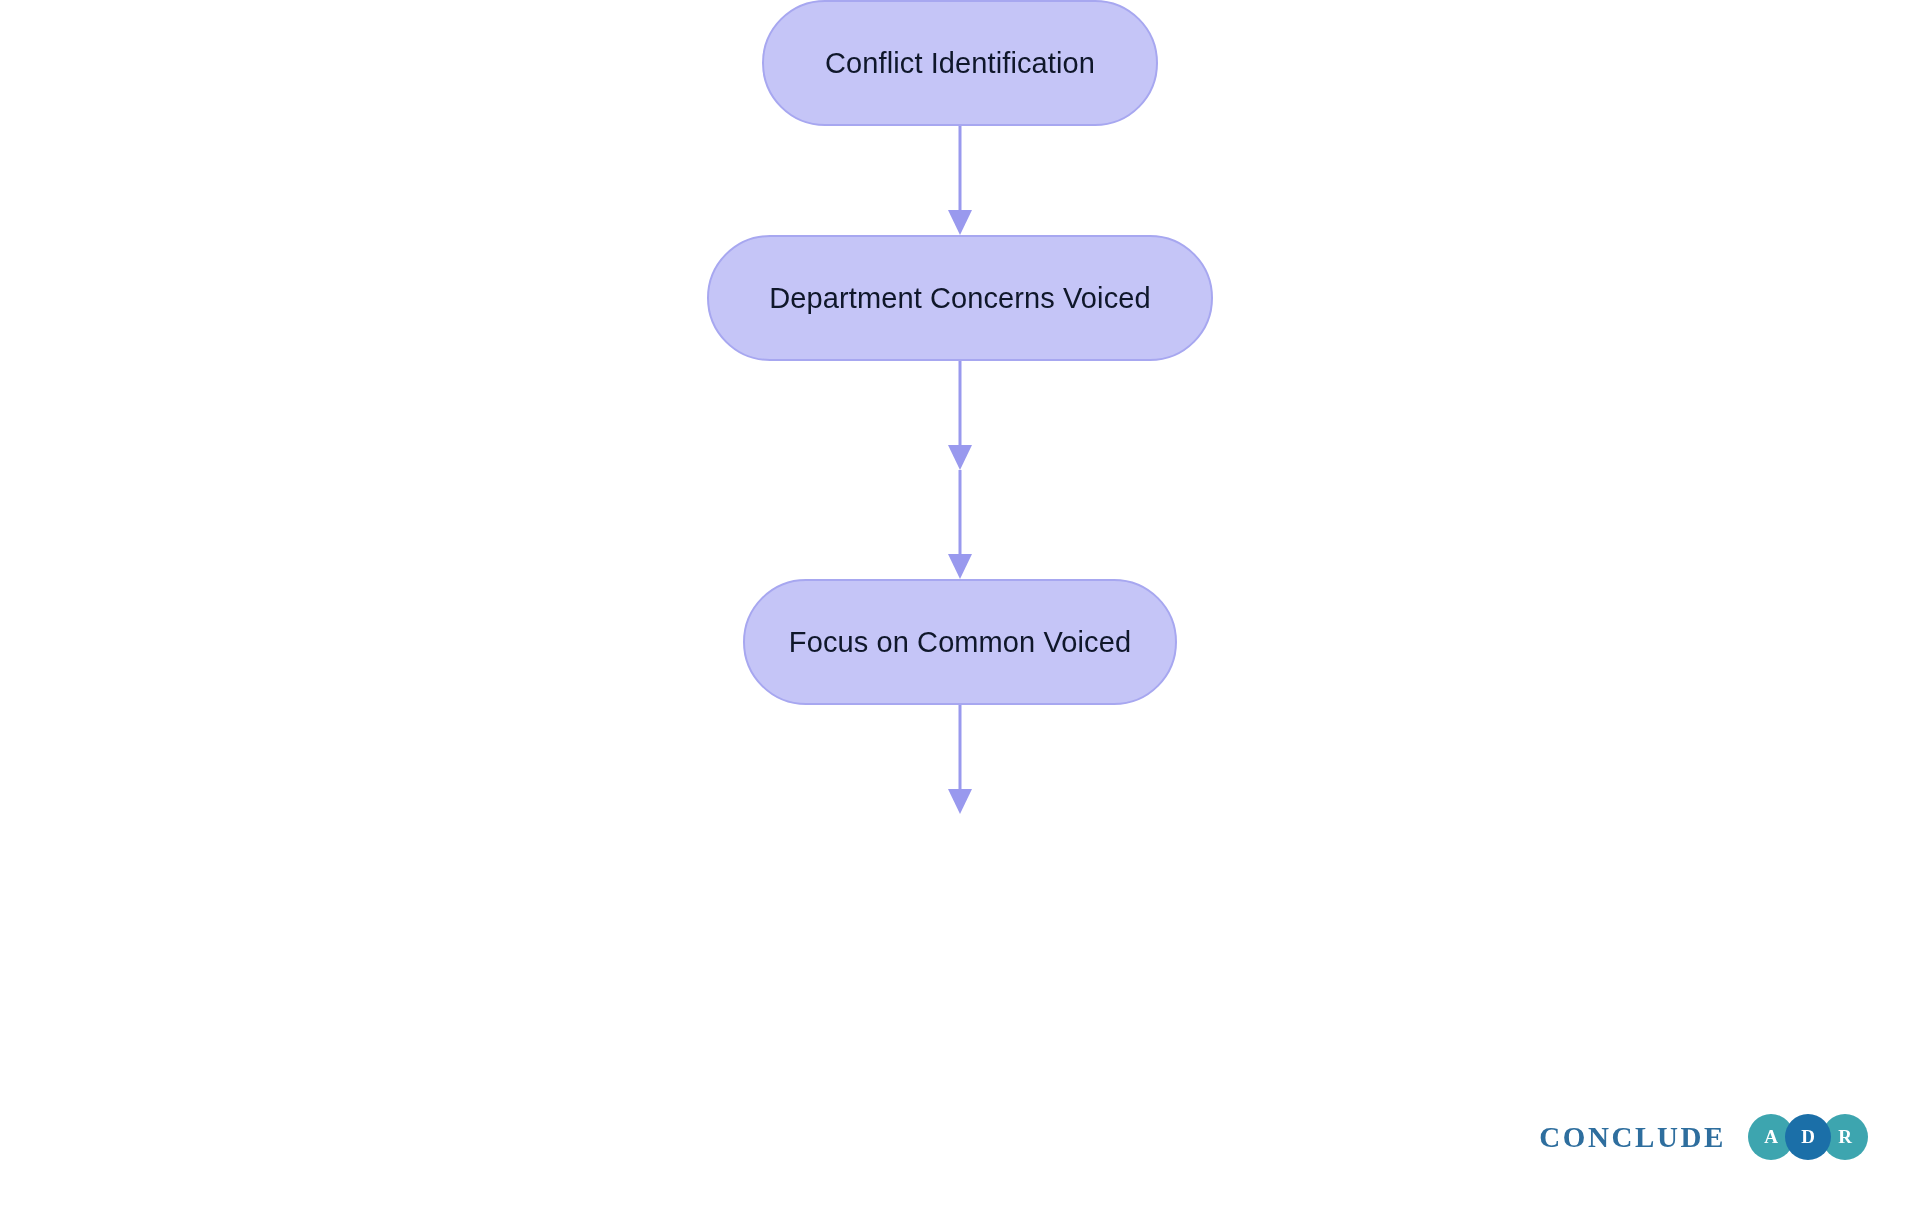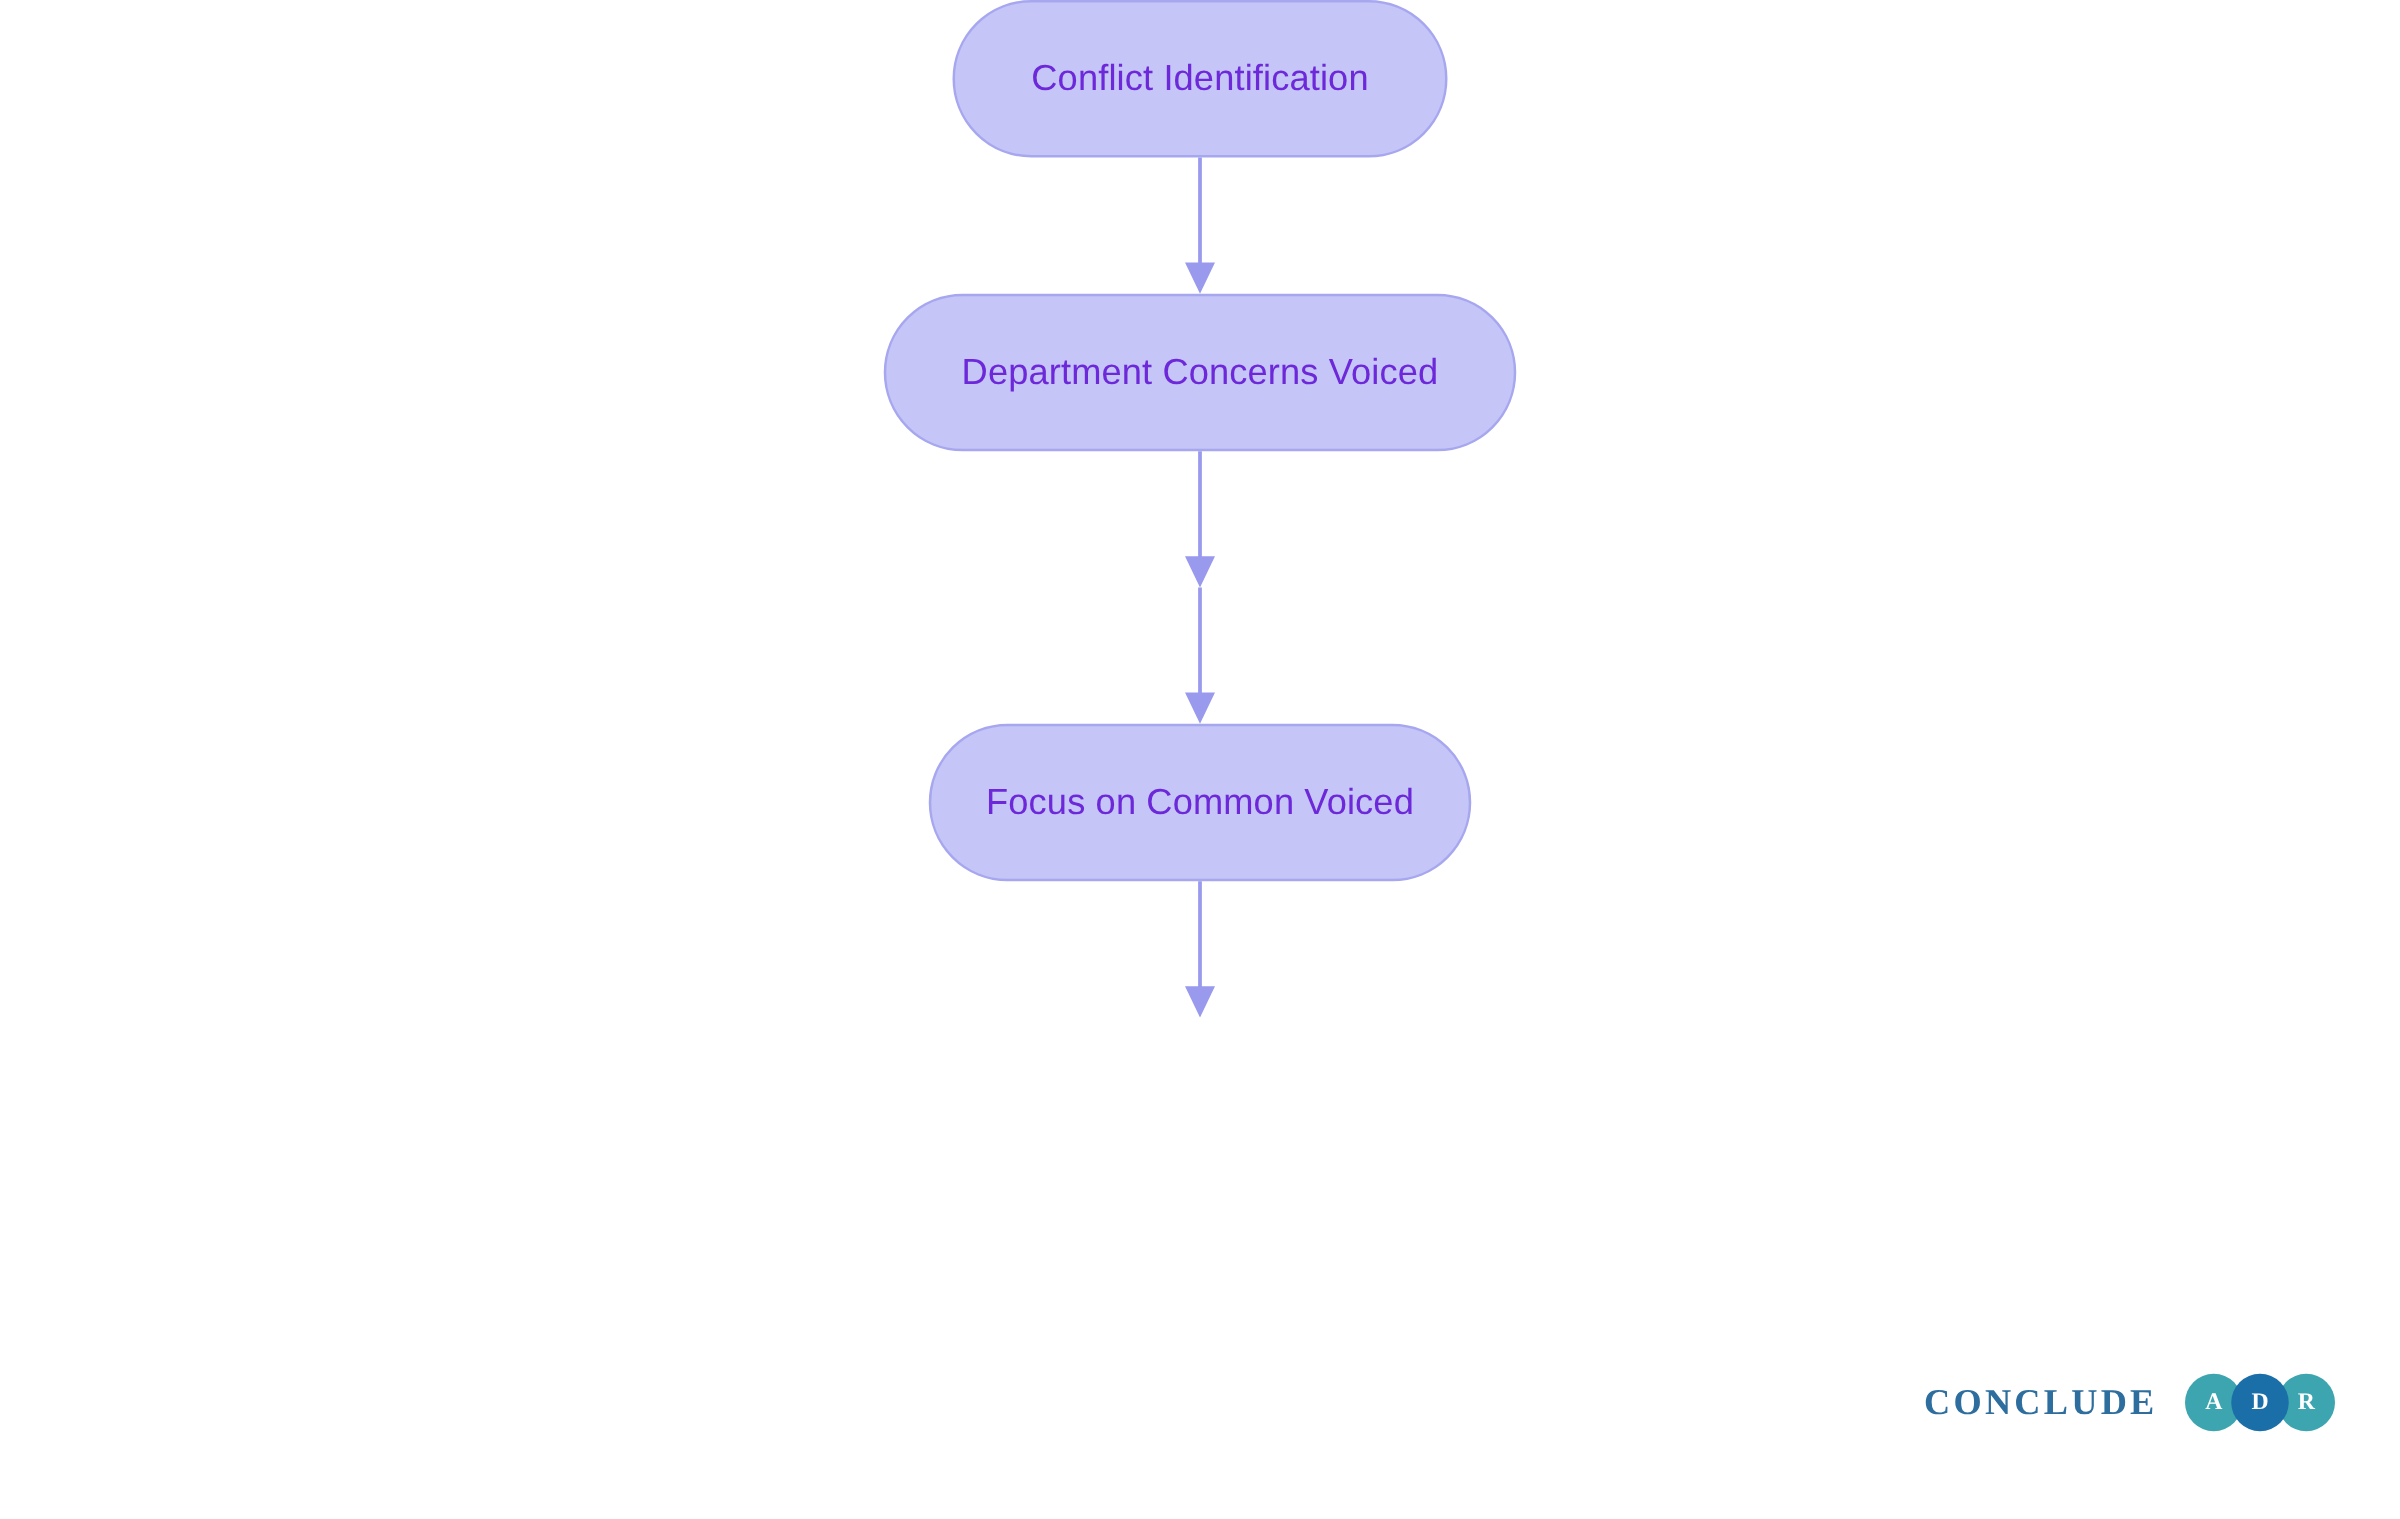--- a/index.html
+++ b/index.html
@@ -33,21 +33,21 @@
     display: flex;
     flex-direction: column;
     align-items: center;
   }
 
   .node {
     box-sizing: border-box;
     background: #c5c5f7;
     border: 2px solid #a7a7f0;
     border-radius: 999px;
-    color: #6d28d9;
+    color: #0f172a;
     display: flex;
     align-items: center;
     justify-content: center;
     text-align: center;
     font-family: "Liberation Sans", sans-serif;
     font-size: 29px;
     font-weight: 400;
     letter-spacing: 0.1px;
     white-space: nowrap;
     height: 126px;
@@ -89,21 +89,21 @@
     height: 0;
     border-left: 12px solid transparent;
     border-right: 12px solid transparent;
     border-top: 25px solid #9999ee;
   }
 
   
   .logo {
     position: absolute;
     right: 52px;
-    bottom: 70px;
+    bottom: 55px;
     display: flex;
     align-items: center;
     gap: 22px;
   }
   .logo-wordmark {
     font-family: "Liberation Serif", serif;
     font-weight: 700;
     font-size: 29px;
     letter-spacing: 2.6px;
     color: #2e6e9e;

